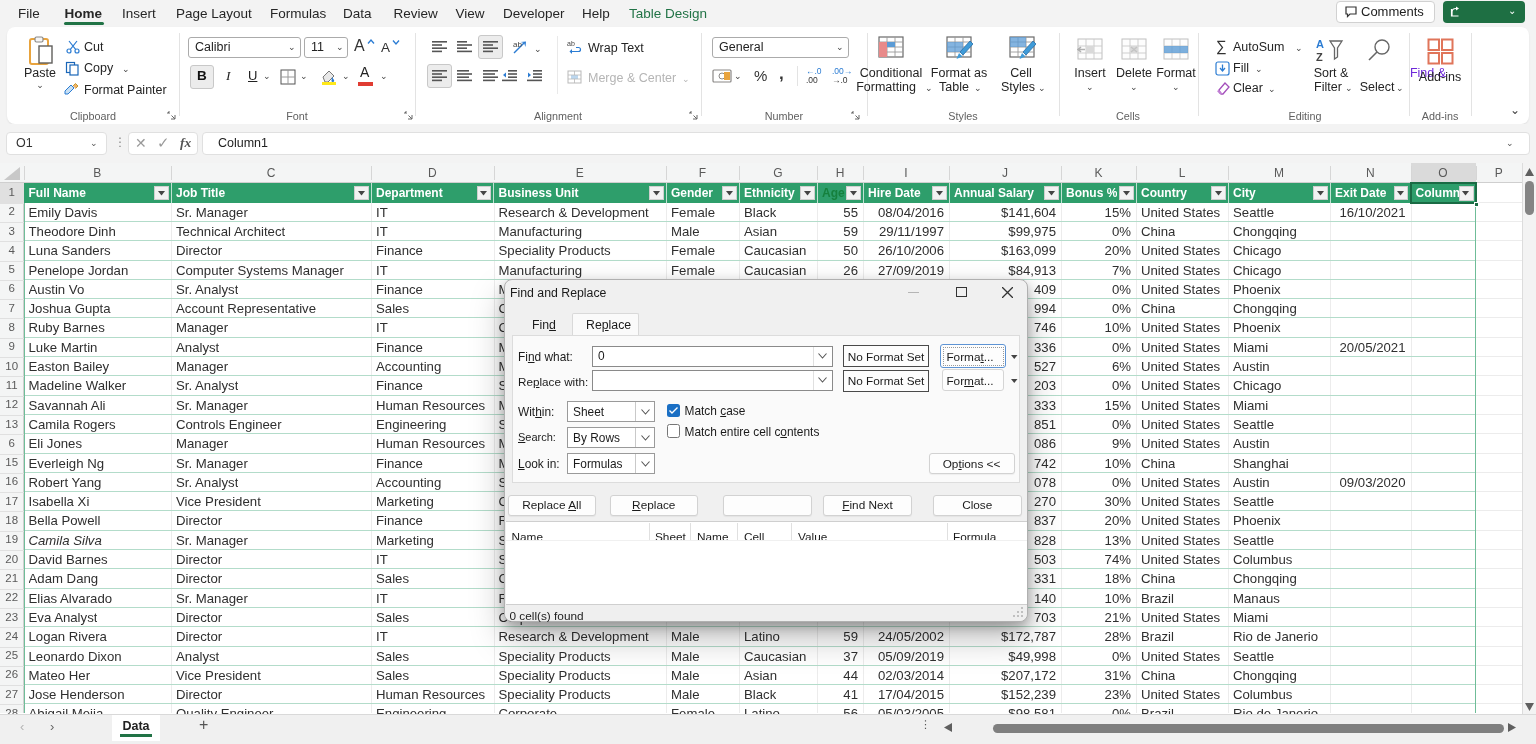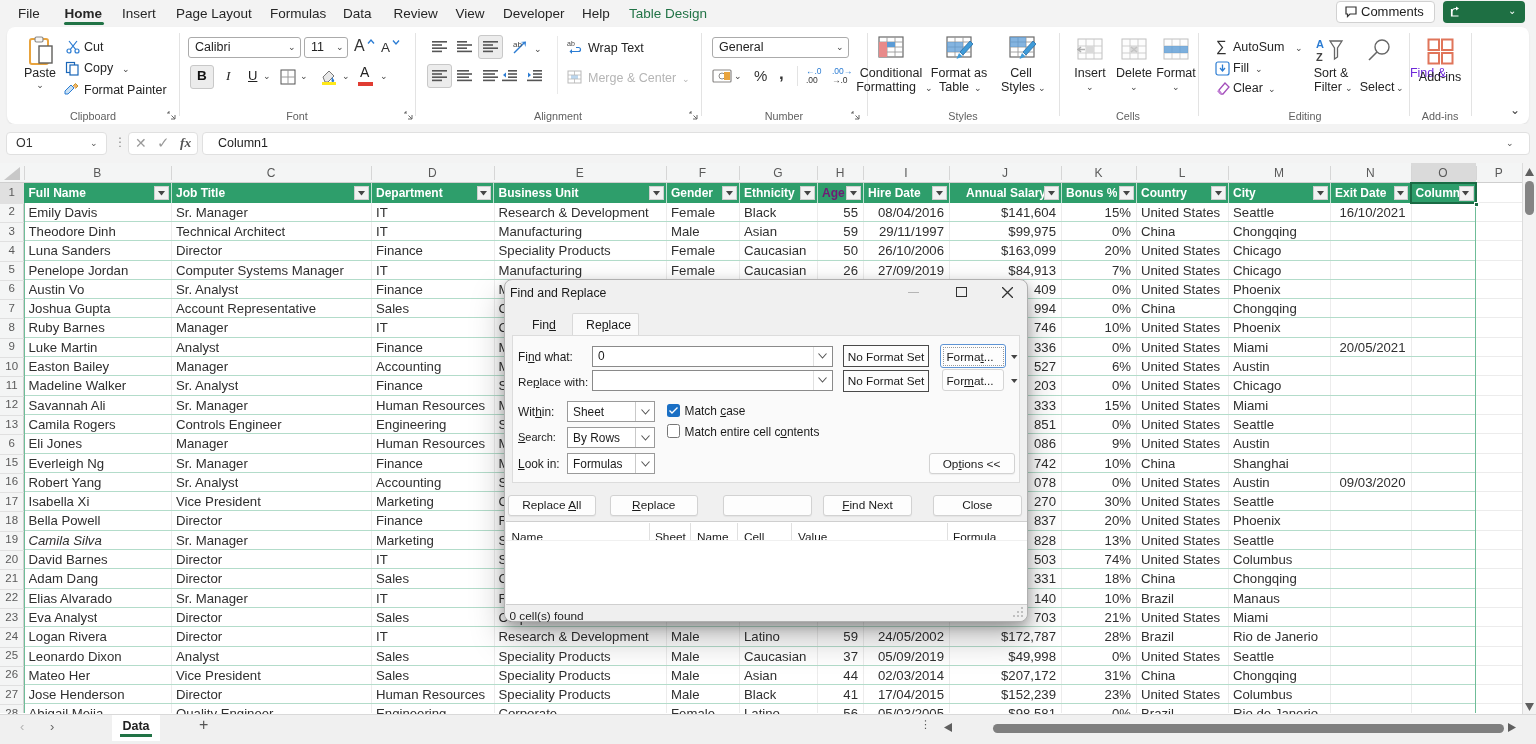--- a/index.html
+++ b/index.html
@@ -523,33 +523,33 @@
 <svg class="a" style="left:725.7px;top:190.9px" width="7" height="5" viewBox="0 0 7 5">
     <path d="M0 0h7L3.5 4.5z" fill="#444"></path>
   </svg>
 <div class="a" style="left:816.5px;top:183.3px;width:1px;height:19.3px;background:#fff;opacity:.7;"></div>
 <div class="tx" style="left:744px;top:185.9px;font-size:12px;font-weight:bold;color:#fff;max-width:56px;overflow:hidden;">Ethnicity</div>
 <div class="a" style="left:800px;top:185.5px;width:14.5px;height:14.5px;background:#f2f2f2;border:1px solid #cfcfcf;"></div>
 <svg class="a" style="left:803.7px;top:190.9px" width="7" height="5" viewBox="0 0 7 5">
     <path d="M0 0h7L3.5 4.5z" fill="#444"></path>
   </svg>
 <div class="a" style="left:862.5px;top:183.3px;width:1px;height:19.3px;background:#fff;opacity:.7;"></div>
-<div class="tx" style="left:822px;top:185.9px;font-size:12px;font-weight:bold;color:#701a75;max-width:24px;overflow:hidden;">Age</div>
+<div class="tx" style="left:822px;top:185.9px;font-size:12px;font-weight:bold;color:#15803d;max-width:24px;overflow:hidden;">Age</div>
 <div class="a" style="left:846px;top:185.5px;width:14.5px;height:14.5px;background:#f2f2f2;border:1px solid #cfcfcf;"></div>
 <svg class="a" style="left:849.7px;top:190.9px" width="7" height="5" viewBox="0 0 7 5">
     <path d="M0 0h7L3.5 4.5z" fill="#444"></path>
   </svg>
 <div class="a" style="left:948.5px;top:183.3px;width:1px;height:19.3px;background:#fff;opacity:.7;"></div>
 <div class="tx" style="left:868px;top:185.9px;font-size:12px;font-weight:bold;color:#fff;max-width:64px;overflow:hidden;">Hire Date</div>
 <div class="a" style="left:932px;top:185.5px;width:14.5px;height:14.5px;background:#f2f2f2;border:1px solid #cfcfcf;"></div>
 <svg class="a" style="left:935.7px;top:190.9px" width="7" height="5" viewBox="0 0 7 5">
     <path d="M0 0h7L3.5 4.5z" fill="#444"></path>
   </svg>
 <div class="a" style="left:1060.5px;top:183.3px;width:1px;height:19.3px;background:#fff;opacity:.7;"></div>
-<div class="tx" style="left:954px;top:185.9px;font-size:12px;font-weight:bold;color:#fff;max-width:90px;overflow:hidden;margin-left:12px;">Annual Salary</div>
+<div class="tx" style="left:954px;top:185.9px;font-size:12px;font-weight:bold;color:#fff;max-width:90px;overflow:hidden;">Annual Salary</div>
 <div class="a" style="left:1044px;top:185.5px;width:14.5px;height:14.5px;background:#f2f2f2;border:1px solid #cfcfcf;"></div>
 <svg class="a" style="left:1047.7px;top:190.9px" width="7" height="5" viewBox="0 0 7 5">
     <path d="M0 0h7L3.5 4.5z" fill="#444"></path>
   </svg>
 <div class="a" style="left:1135.5px;top:183.3px;width:1px;height:19.3px;background:#fff;opacity:.7;"></div>
 <div class="tx" style="left:1066px;top:185.9px;font-size:12px;font-weight:bold;color:#fff;max-width:53px;overflow:hidden;">Bonus %</div>
 <div class="a" style="left:1119px;top:185.5px;width:14.5px;height:14.5px;background:#f2f2f2;border:1px solid #cfcfcf;"></div>
 <svg class="a" style="left:1122.7px;top:190.9px" width="7" height="5" viewBox="0 0 7 5">
     <path d="M0 0h7L3.5 4.5z" fill="#444"></path>
   </svg>

